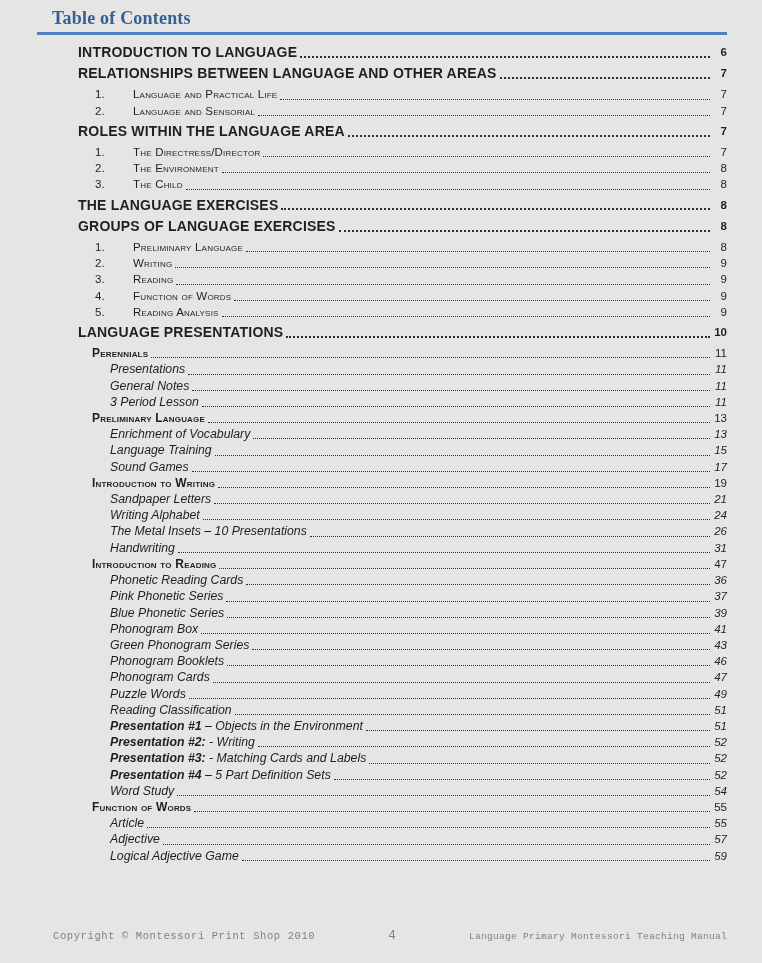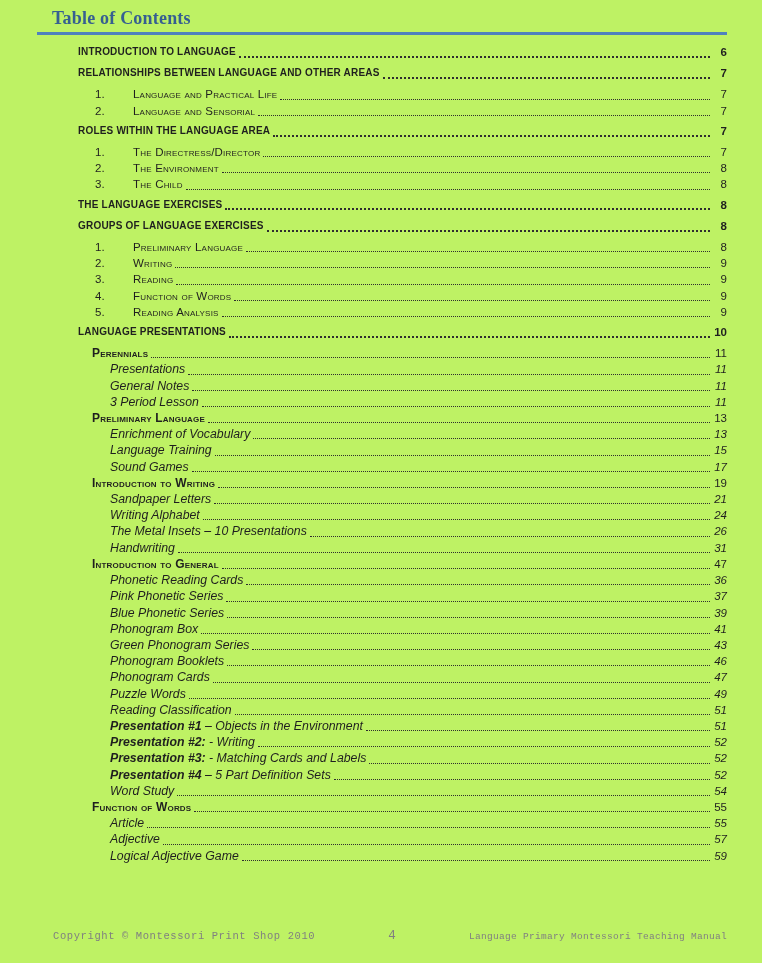--- a/index.html
+++ b/index.html
@@ -1,19 +1,19 @@
 <!DOCTYPE html>
 <html><head>
 <meta charset="utf-8">
 <style>
   html,body{margin:0;padding:0;background:#ffffff;}
   .page{
     position:relative;
     width:762px;height:963px;
-    background:#bef264;
+    background:#e5e5e5;
     font-family:"Liberation Sans",sans-serif;
     color:#1f1f1f;
     overflow:hidden;
   }
   
   .doc-heading{
     margin:8px 35px 0 37px;
     border-bottom:3px solid #4F81BD;
     padding:0 0 3px 15px;
   }
@@ -38,21 +38,21 @@
   .row .leader{
     flex:1;
     border-bottom:1.5px dotted #2e2e2e;
     margin:0 3px 3px 3px;
     align-self:flex-end;
     min-width:10px;
   }
   .row .pg{white-space:nowrap;text-align:right;min-width:14px;}
   
   .row.h1{margin:4px 0 5px 0;padding-left:41px;}
-  .row.h1 .label{font-weight:700;font-size:10px;letter-spacing:.2px;}
+  .row.h1 .label{font-weight:700;font-size:14px;letter-spacing:.2px;}
   .row.h1 .pg{font-weight:700;}
   .row.h1 .leader{border-bottom-width:2px;margin-bottom:2.5px;}
   
   .row.num{padding-left:58px;}
   .row.num .num{width:38px;flex:0 0 38px;}
   .row.num .label{font-variant:small-caps;letter-spacing:.2px;}
   
   .row.h2{padding-left:55px;}
   .row.h2 .label{font-weight:700;font-variant:small-caps;letter-spacing:.2px;font-size:12px;}
   
@@ -233,21 +233,21 @@
         <span class="label">The Metal Insets – 10 Presentations</span>
         <span class="leader"></span>
         <span class="pg">26</span>
       </div>
       <div class="row h3">
         <span class="label">Handwriting</span>
         <span class="leader"></span>
         <span class="pg">31</span>
       </div>
       <div class="row h2">
-        <span class="label">Introduction to General</span>
+        <span class="label">Introduction to Reading</span>
         <span class="leader"></span>
         <span class="pg">47</span>
       </div>
       <div class="row h3">
         <span class="label">Phonetic Reading Cards</span>
         <span class="leader"></span>
         <span class="pg">36</span>
       </div>
       <div class="row h3">
         <span class="label">Pink Phonetic Series</span>

